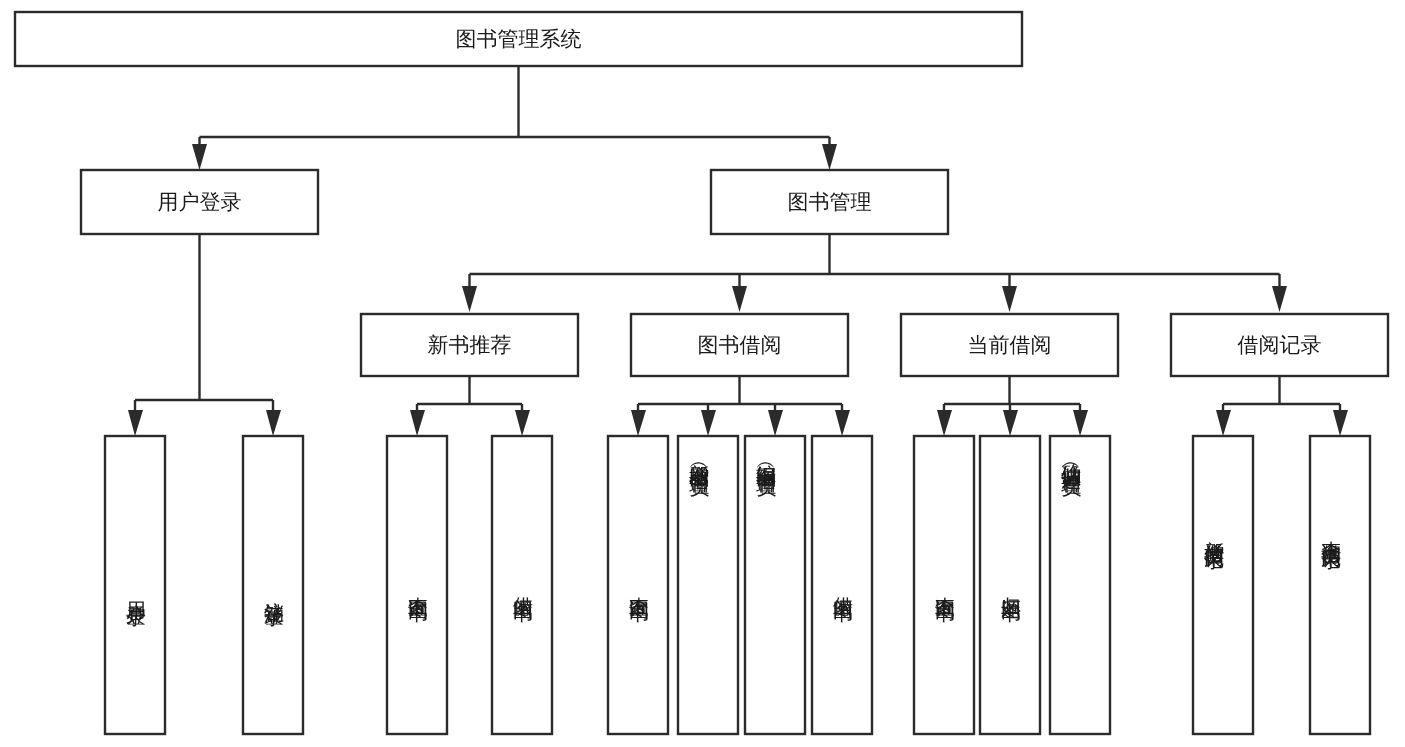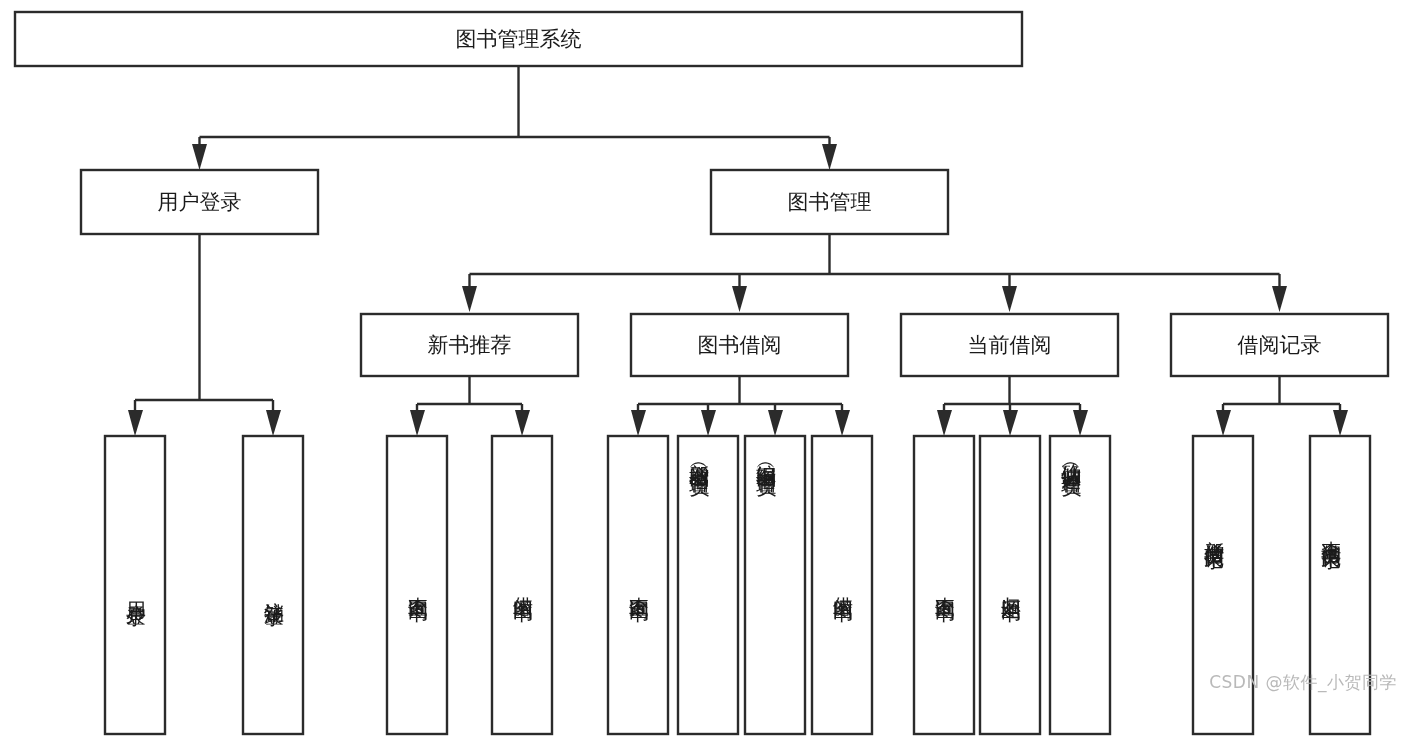--- a/index.html
+++ b/index.html
@@ -242,15 +242,14 @@
       <text class="node-label vertical" x="1223" y="525" style="dominant-baseline:hanging;text-anchor:start">新增借阅记录</text>
     </g>
 
     <g>
       <rect class="node-rect" x="1310" y="436" width="60" height="298"></rect>
       <text class="node-label vertical" x="1340" y="525" style="dominant-baseline:hanging;text-anchor:start">查询借阅记录</text>
     </g>
 
   </svg>
 
-  <div class="watermark">CSDN @软件_小贺同学</div>
 
 </div>
 
 </body></html>

